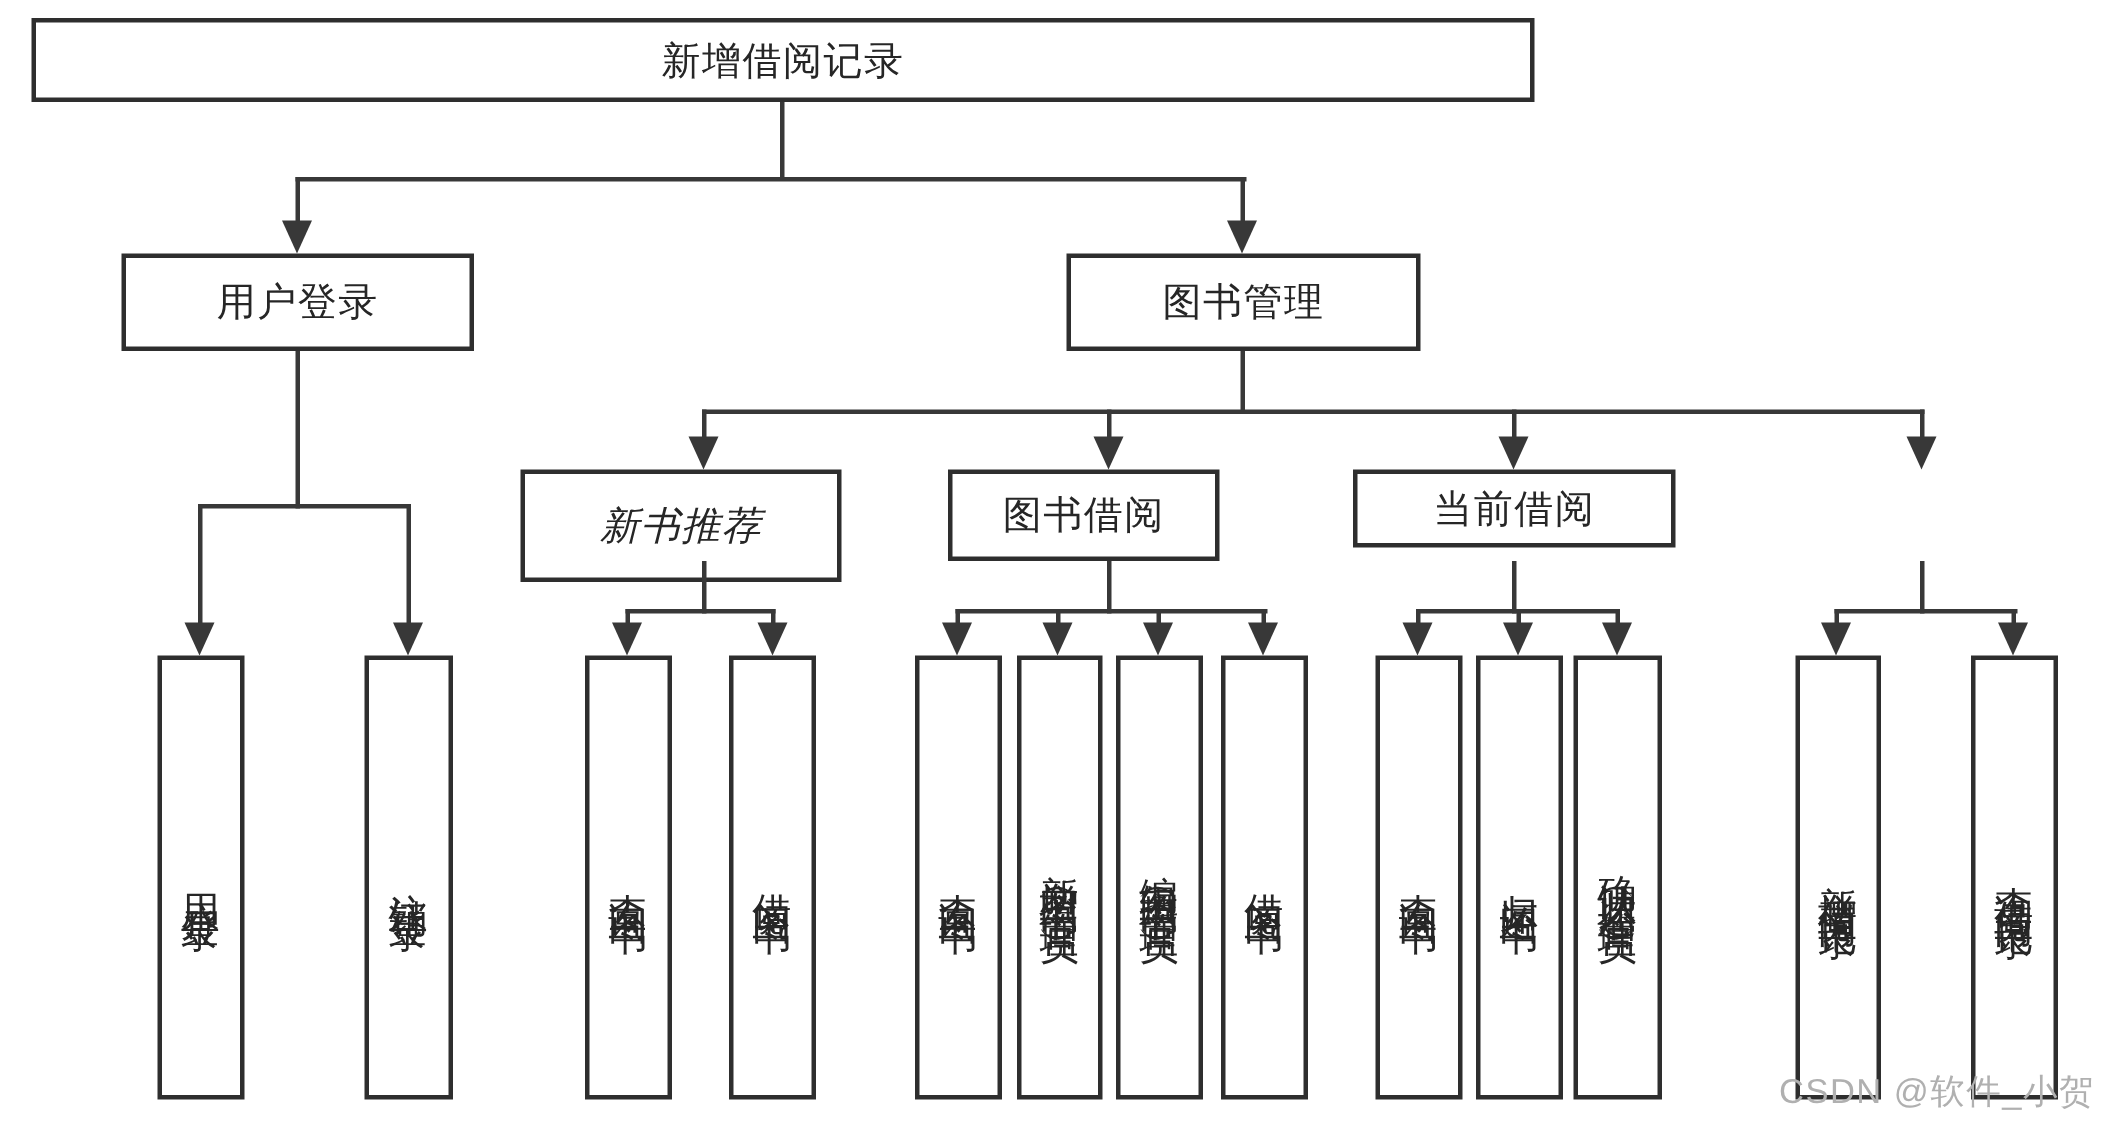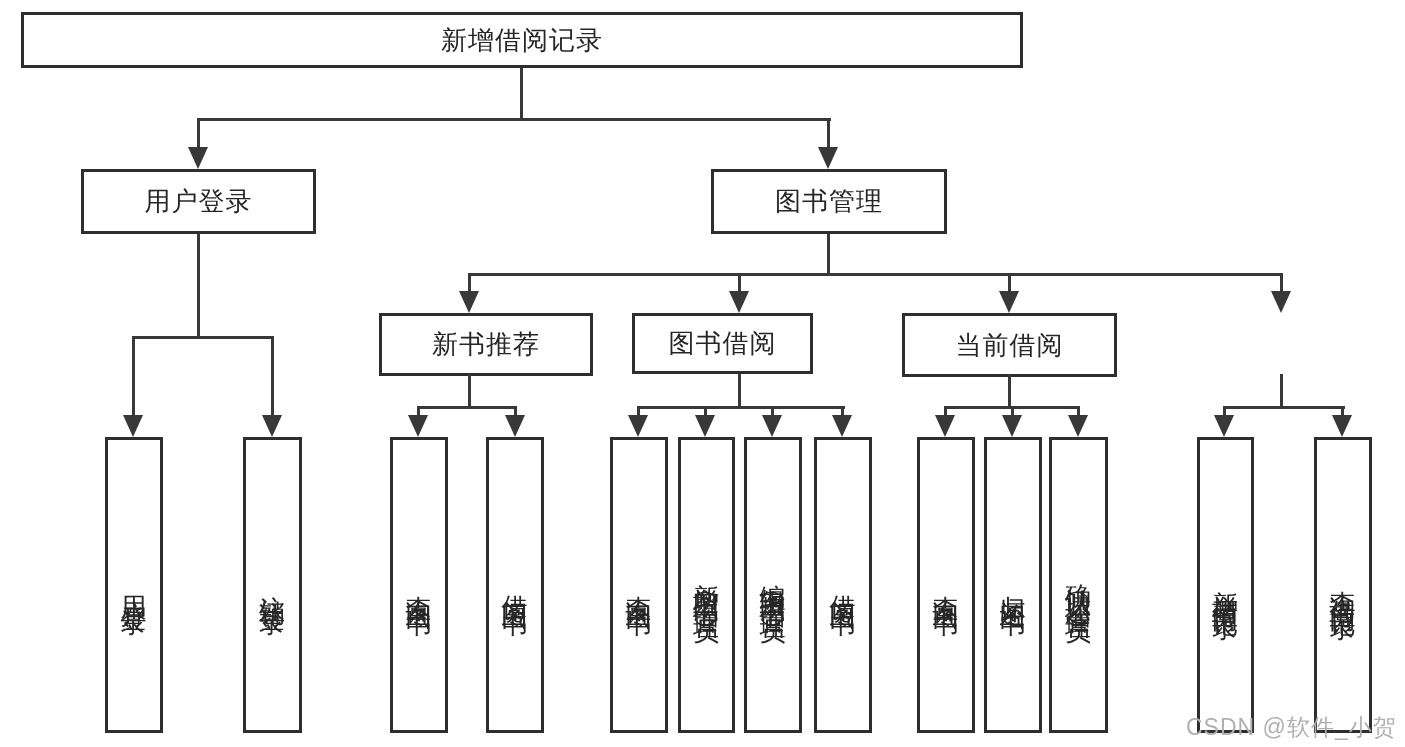--- a/index.html
+++ b/index.html
@@ -60,25 +60,25 @@
 <body>
 
 <div id="stage">
 
   <div class="node" style="left:21px;top:12px;width:1002px;height:56px;">新增借阅记录</div>
 
   <div class="node" style="left:81px;top:169px;width:235px;height:65px;">用户登录</div>
 
   <div class="node" style="left:711px;top:169px;width:236px;height:65px;">图书管理</div>
 
-  <div class="node" style="left:379px;top:313px;width:214px;height:63px;">新书推荐</div>
+  <div class="node" style="left:347px;top:313px;width:214px;height:75px;font-style:italic;">新书推荐</div>
 
   <div class="node" style="left:632px;top:313px;width:181px;height:61px;">图书借阅</div>
 
-  <div class="node" style="left:902px;top:313px;width:215px;height:64px;">当前借阅</div>
+  <div class="node" style="left:902px;top:313px;width:215px;height:52px;">当前借阅</div>
 
 
   <div class="node leaf" style="left:105px;top:437px;width:58px;height:296px;">
     <span class="vtext">用户登录</span>
   </div>
 
   <div class="node leaf" style="left:243px;top:437px;width:59px;height:296px;">
     <span class="vtext">注销登录</span>
   </div>
 

